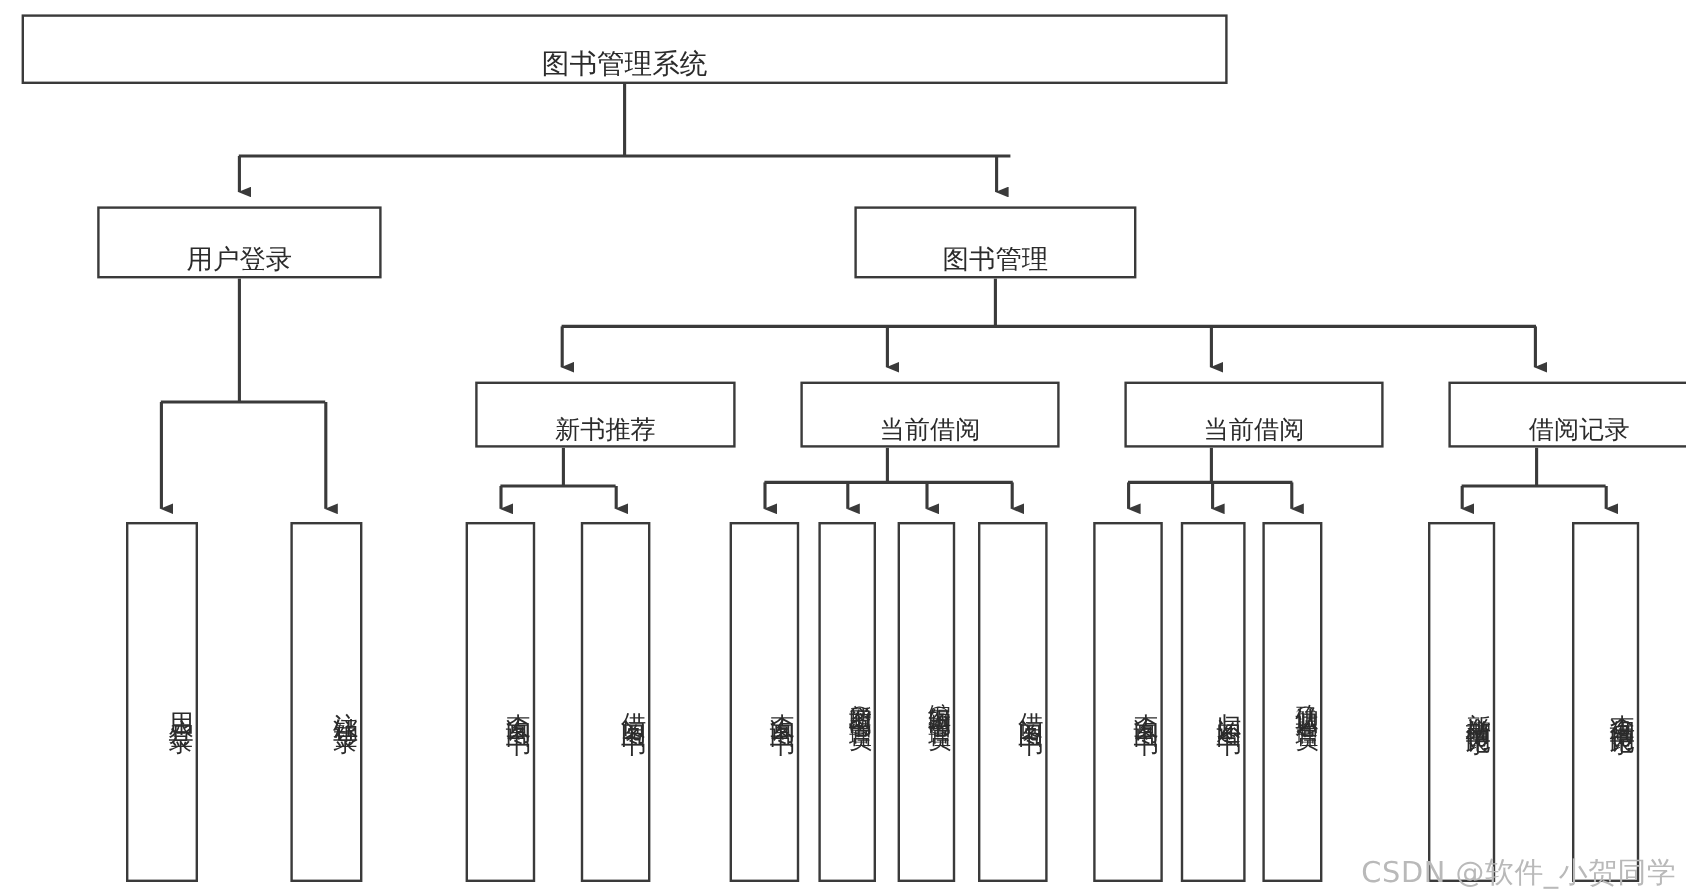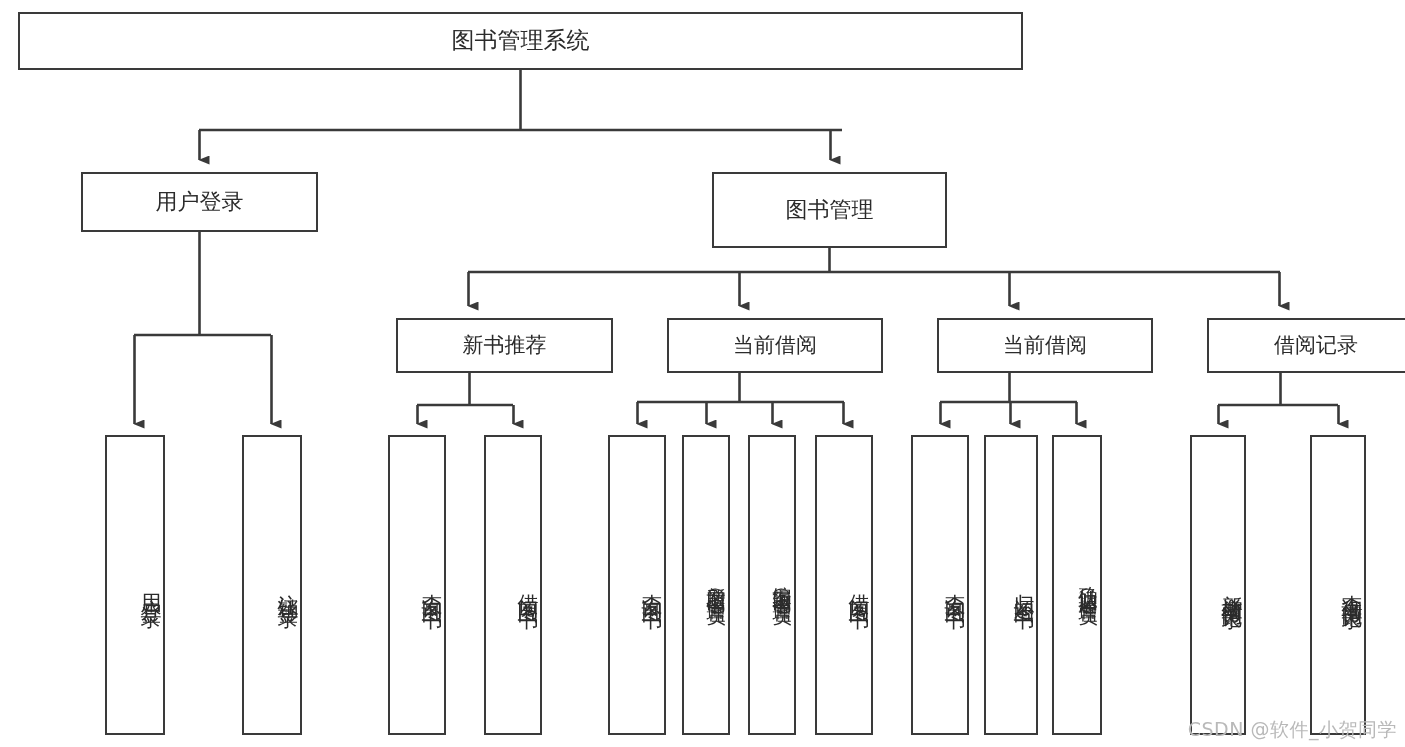--- a/index.html
+++ b/index.html
@@ -26,21 +26,21 @@
     width: 1405px;
     height: 747px;
     pointer-events: none;
   }
   .node {
     position: absolute;
     box-sizing: border-box;
     border: 2.5px solid #3a3a3a;
     background: #ffffff;
     display: flex;
-    align-items: center;
+    align-items: flex-end;
     justify-content: center;
     color: #2b2b2b;
     line-height: 1.18;
   }
   .node.level-0 {
     font-size: 23px;
   }
   .node.level-1 {
     font-size: 22px;
   }
@@ -63,21 +63,21 @@
     padding-top: 8px;
   }
   .node-label {
     display: block;
     white-space: pre;
   }
   .watermark {
     position: absolute;
     right: 8px;
     bottom: 4px;
-    font-size: 19px;
+    font-size: 24px;
     color: #b9b9b9;
     letter-spacing: 0.5px;
     white-space: nowrap;
     font-family: "DejaVu Sans", "Liberation Sans", sans-serif;
   }
 </style>
 </head>
 <body>
 
 <div id="diagram-root">
@@ -132,21 +132,21 @@
     </g>
   </svg>
 
   <div class="node level-0" style="left:18px; top:12px; width:1005px; height:58px;">
     <span class="node-label">图书管理系统</span>
   </div>
 
   <div class="node level-1" style="left:81px; top:172px; width:237px; height:60px;">
     <span class="node-label">用户登录</span>
   </div>
-  <div class="node level-1" style="left:712px; top:172px; width:235px; height:76px;">
+  <div class="node level-1" style="left:712px; top:172px; width:235px; height:60px;">
     <span class="node-label">图书管理</span>
   </div>
 
   <div class="node level-2" style="left:361px; top:318px; width:217px; height:55px;">
     <span class="node-label">新书推荐</span>
   </div>
   <div class="node level-2" style="left:632px; top:318px; width:216px; height:55px;">
     <span class="node-label">当前借阅</span>
   </div>
   <div class="node level-2" style="left:1172px; top:318px; width:218px; height:55px;">

